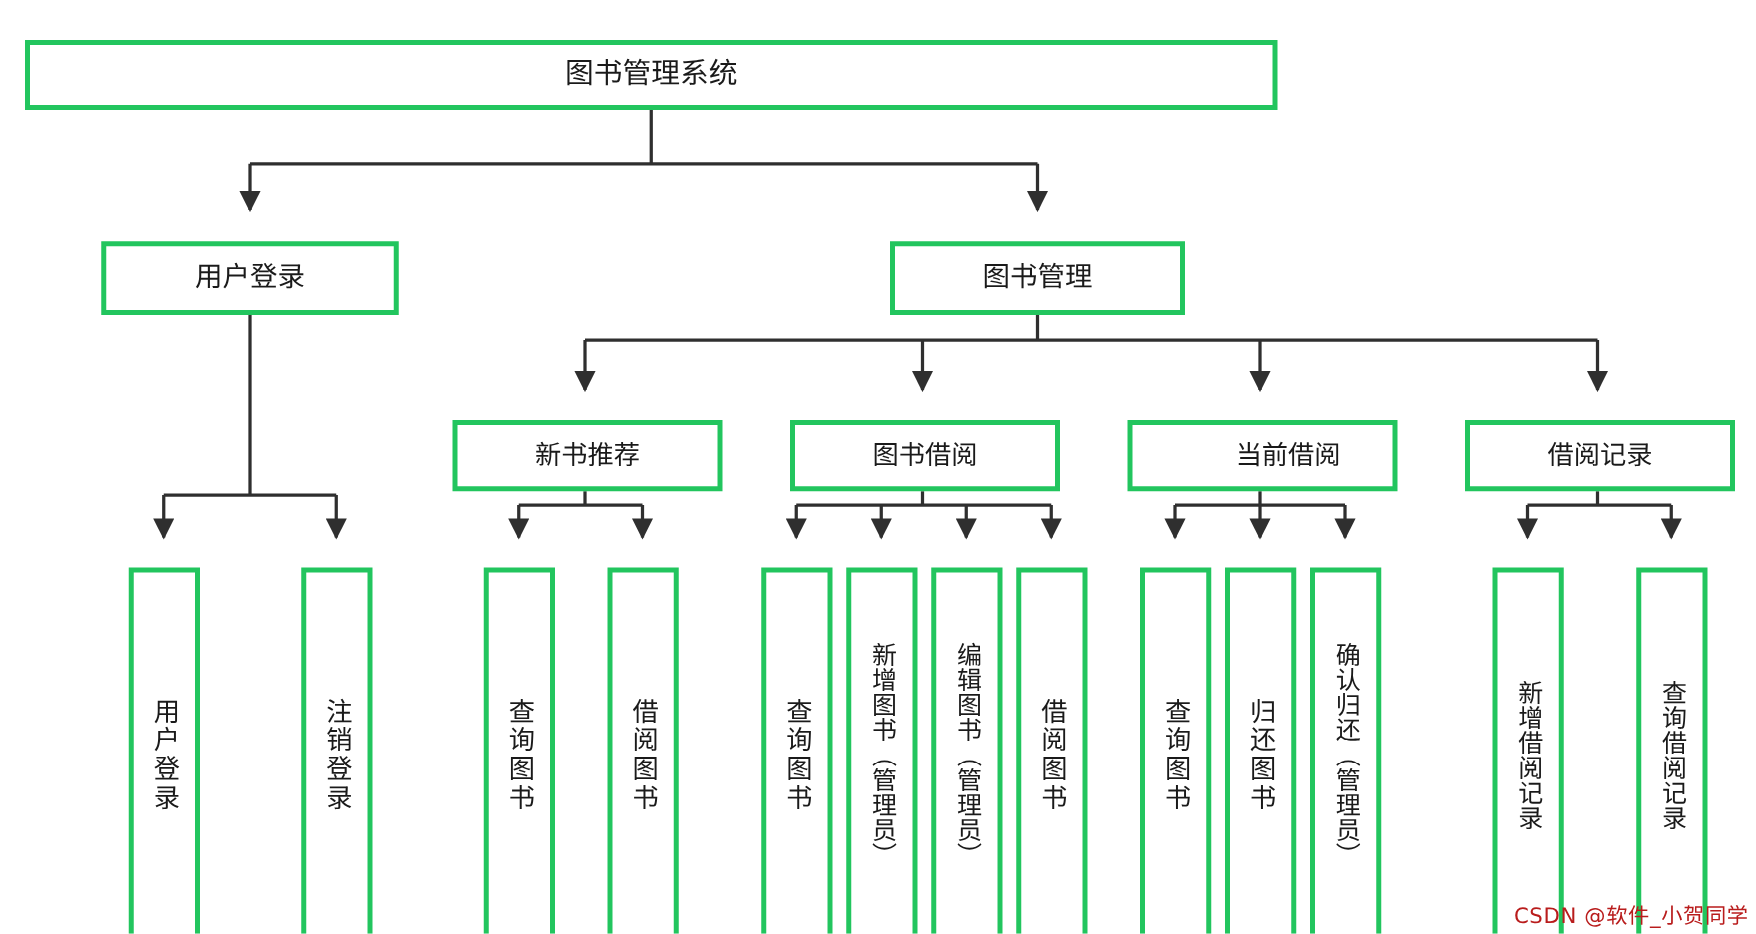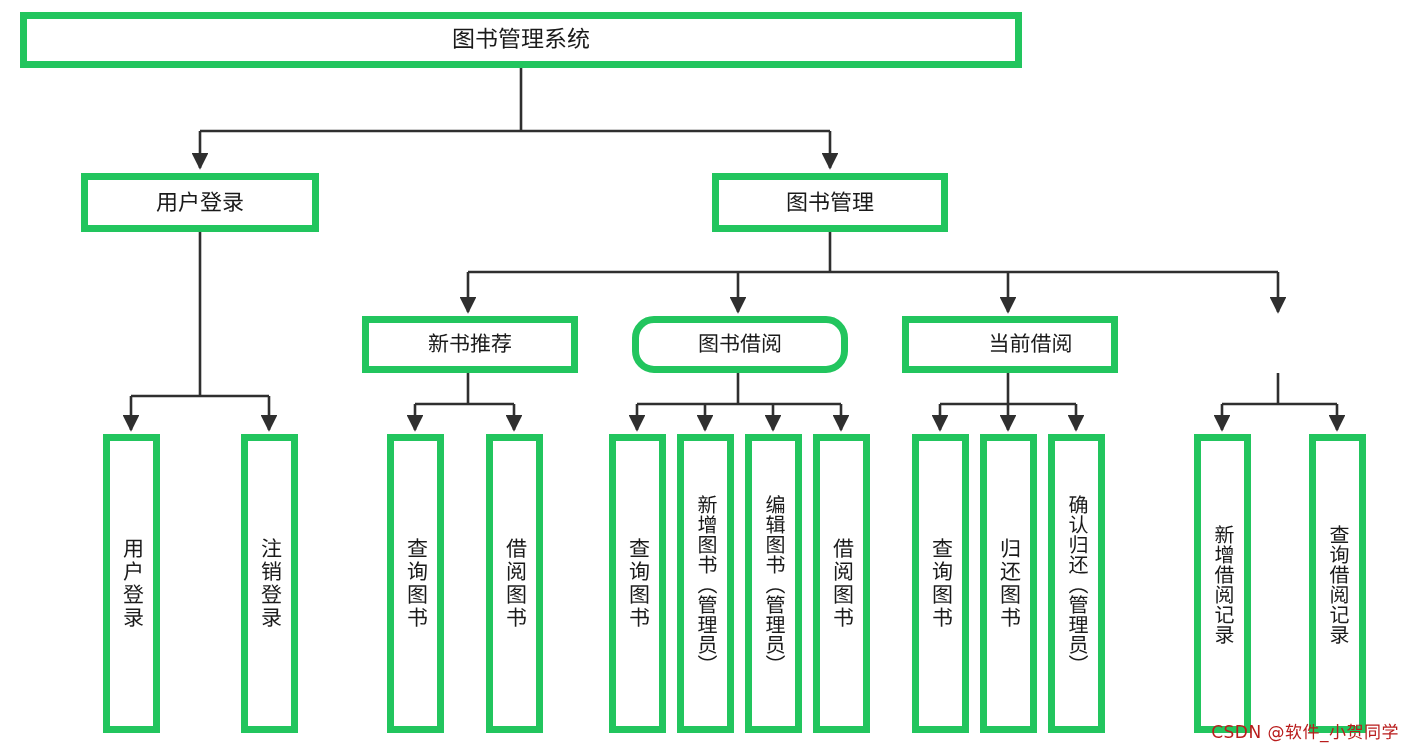--- a/index.html
+++ b/index.html
@@ -24,27 +24,28 @@
     left: 0;
     top: 0;
     width: 1405px;
     height: 747px;
     pointer-events: none;
   }
   .node {
     position: absolute;
     box-sizing: border-box;
     background: #ffffff;
-    border: 7px solid #22c55e;
+    border: 4px solid #22c55e;
     display: flex;
     align-items: center;
     justify-content: center;
     text-align: center;
     color: #1a1a1a;
     z-index: 2;
+    margin-top: 20px;
   }
   .node-label {
     display: block;
     line-height: 1.18;
     white-space: pre;
   }
   .node.root .node-label {
     font-size: 23px;
   }
   .node.level1 .node-label {
@@ -144,26 +145,29 @@
   <div class="node level1" style="left:81px; top:173px; width:238px; height:59px;">
     <span class="node-label">用户登录</span>
   </div>
   <div class="node level2" style="left:362px; top:316px; width:216px; height:57px;">
     <span class="node-label">新书推荐</span>
   </div>
 
   <div class="node level1" style="left:712px; top:173px; width:236px; height:59px;">
     <span class="node-label">图书管理</span>
   </div>
-  <div class="node level2" style="left:632px; top:316px; width:216px; height:57px;border-radius:22px;">
+  <div class="node level2" style="left:632px; top:316px; width:216px; height:57px;">
     <span class="node-label">图书借阅</span>
   </div>
   <div class="node level2" style="left:902px; top:316px; width:216px; height:57px;padding-left:41px;">
     <span class="node-label">当前借阅</span>
   </div>
+  <div class="node level2" style="left:1172px; top:316px; width:216px; height:57px;">
+    <span class="node-label">借阅记录</span>
+  </div>
 
   <div class="node leaf" style="left:103px; top:434px; width:57px; height:299px;">
     <span class="node-label">用户登录</span>
   </div>
   <div class="node leaf" style="left:241px; top:434px; width:57px; height:299px;">
     <span class="node-label">注销登录</span>
   </div>
 
   <div class="node leaf" style="left:387px; top:434px; width:57px; height:299px;">
     <span class="node-label">查询图书</span>

